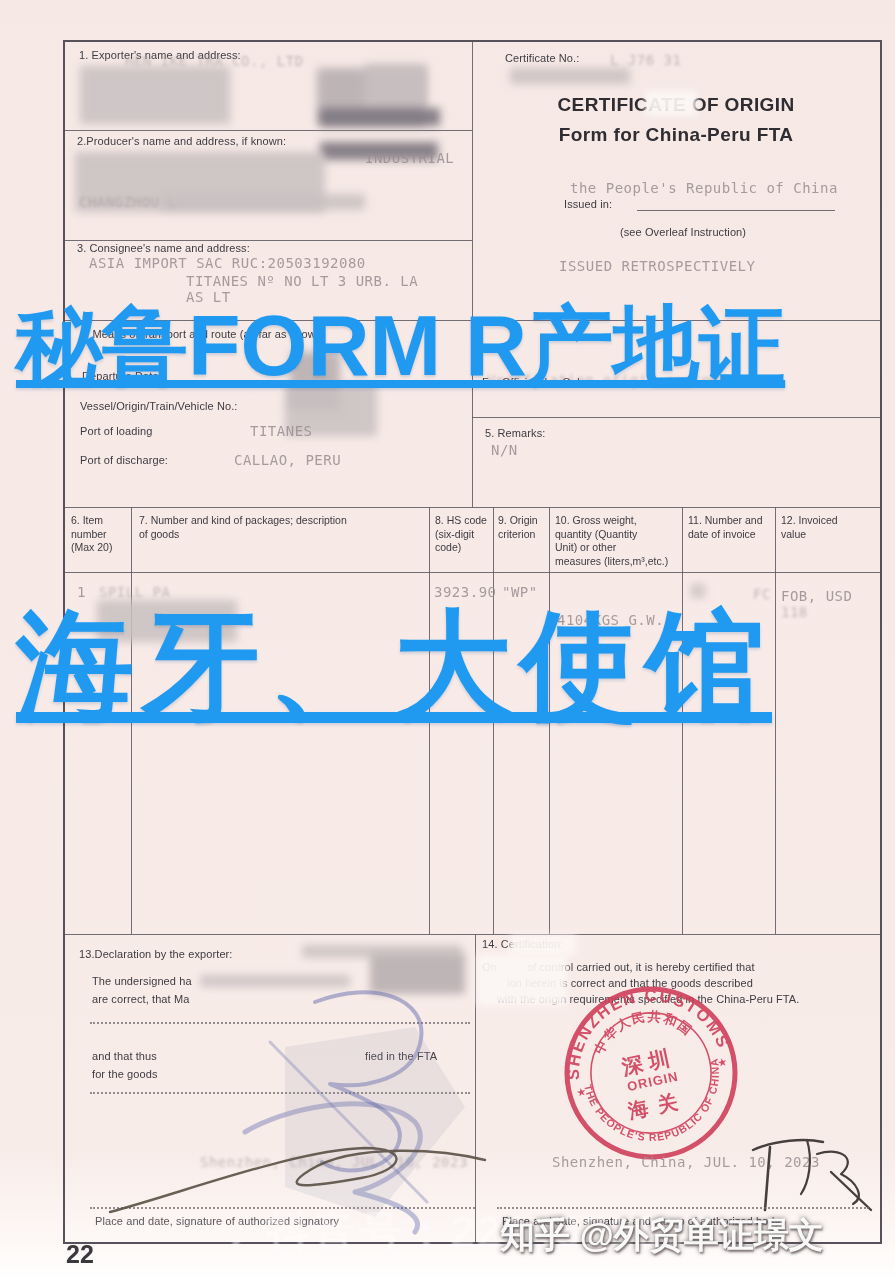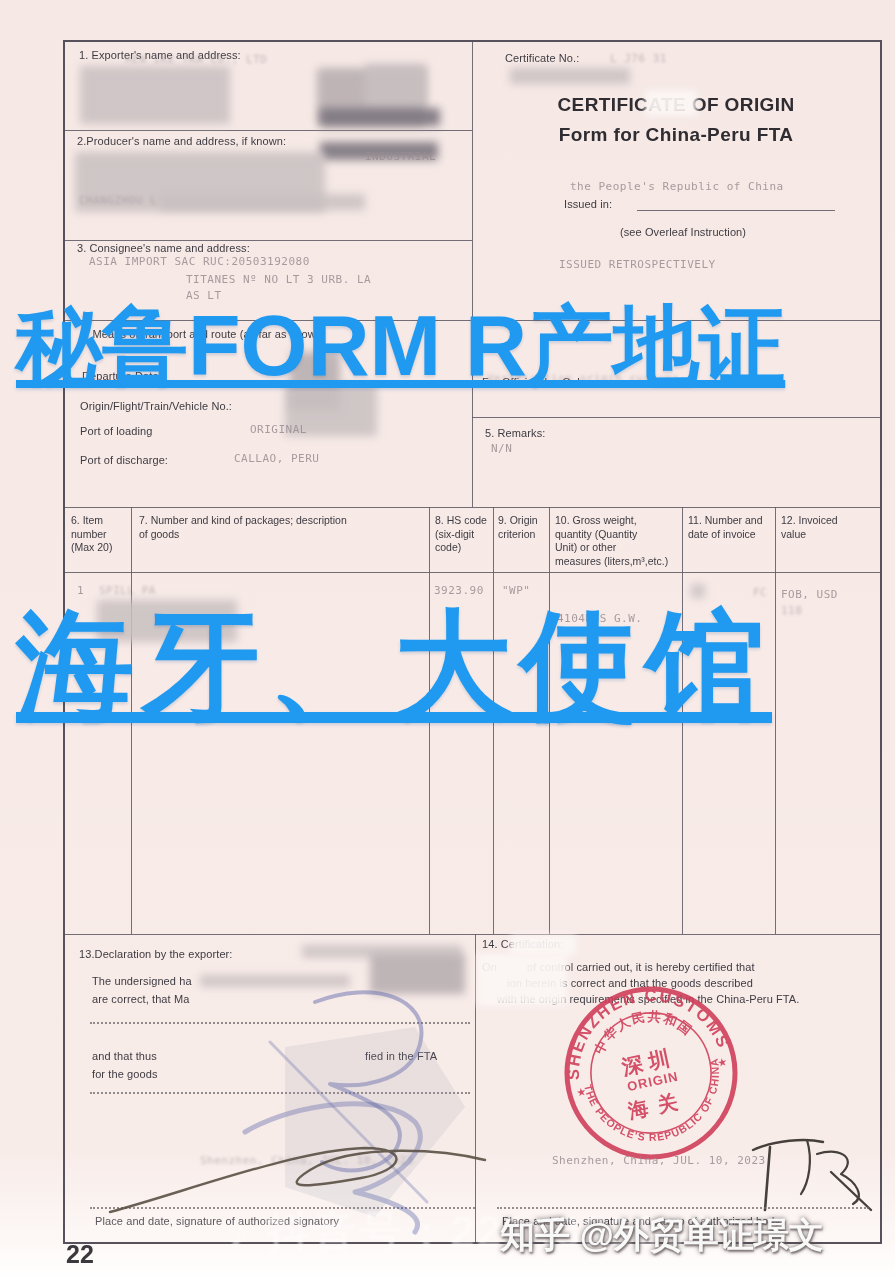--- a/index.html
+++ b/index.html
@@ -15,21 +15,21 @@
   
   .form {
     position:absolute; left:63px; top:40px; width:815px; height:1200px;
     border:2px solid #56515a;
   }
   .hl { position:absolute; height:1px; background:#5c5762; opacity:.85; }
   .vl { position:absolute; width:1px;  background:#5c5762; opacity:.85; }
   .lbl { position:absolute; font-size:11px; color:#3d3b42; letter-spacing:.1px; }
   .typed {
     position:absolute; font-family:"DejaVu Sans Mono", monospace;
-    font-size:11px; color:#998d91; filter:blur(.5px); opacity:.85; letter-spacing:.5px;
+    font-size:14px; color:#998d91; filter:blur(.5px); opacity:.85; letter-spacing:.5px;
     white-space:nowrap;
   }
   .typed.heavy { filter:blur(1.7px); opacity:.55; }
   .blob { position:absolute; background:#c9c0c1; filter:blur(4px); opacity:.85; border-radius:2px; }
   .blob.dark  { background:#7d7780; opacity:.9; }
   .blob.mid   { background:#b5acae; }
   .blob.white { background:#fcf7f5; opacity:.92; filter:blur(3px); }
   .dots { position:absolute; height:0; border-top:2px dotted #6f6a6f; opacity:.75; }
   .hdr { position:absolute; font-size:10.5px; color:#3d3b42; white-space:pre-line; line-height:1.3; }
   .original {
@@ -100,24 +100,24 @@
     <div class="blob" style="left:95px;top:152px;width:205px;height:16px;"></div>
 
     <div class="lbl" style="left:12px;top:200px;">3. Consignee's name and address:</div>
     <div class="typed" style="left:24px;top:213px;">ASIA IMPORT SAC RUC:20503192080</div>
     <div class="typed" style="left:121px;top:231px;">TITANES Nº NO LT 3 URB. LA</div>
     <div class="typed" style="left:121px;top:247px;">AS LT</div>
 
     <div class="lbl" style="left:15px;top:286px;">4. Means of transport and route (as far as known)</div>
     <div class="lbl" style="left:17px;top:328px;">Departure Date:</div>
     <div class="blob mid" style="left:225px;top:310px;width:50px;height:58px;"></div>
-    <div class="lbl" style="left:15px;top:358px;">Origin/Flight/Train/Vehicle No.:</div>
+    <div class="lbl" style="left:15px;top:358px;">Vessel/Origin/Train/Vehicle No.:</div>
     <div class="blob" style="left:220px;top:342px;width:92px;height:52px;"></div>
     <div class="lbl" style="left:15px;top:383px;">Port of loading</div>
-    <div class="typed" style="left:185px;top:381px;">ORIGINAL</div>
+    <div class="typed" style="left:185px;top:381px;">TITANES</div>
     <div class="lbl" style="left:15px;top:412px;">Port of discharge:</div>
     <div class="typed" style="left:169px;top:410px;">CALLAO, PERU</div>
 
     <div class="lbl" style="left:440px;top:10px;">Certificate No.:</div>
     <div class="typed heavy" style="left:545px;top:10px;">L   J76    31</div>
     <div class="blob" style="left:445px;top:26px;width:120px;height:16px;"></div>
     <div class="cert-title" style="top:52px;">CERTIFICATE OF ORIGIN</div>
     <div class="blob white" style="left:580px;top:48px;width:52px;height:26px;"></div>
     <div class="cert-title" style="top:82px;">Form for China-Peru FTA</div>
     <div class="typed" style="left:505px;top:138px;">the People's Republic of China</div>

